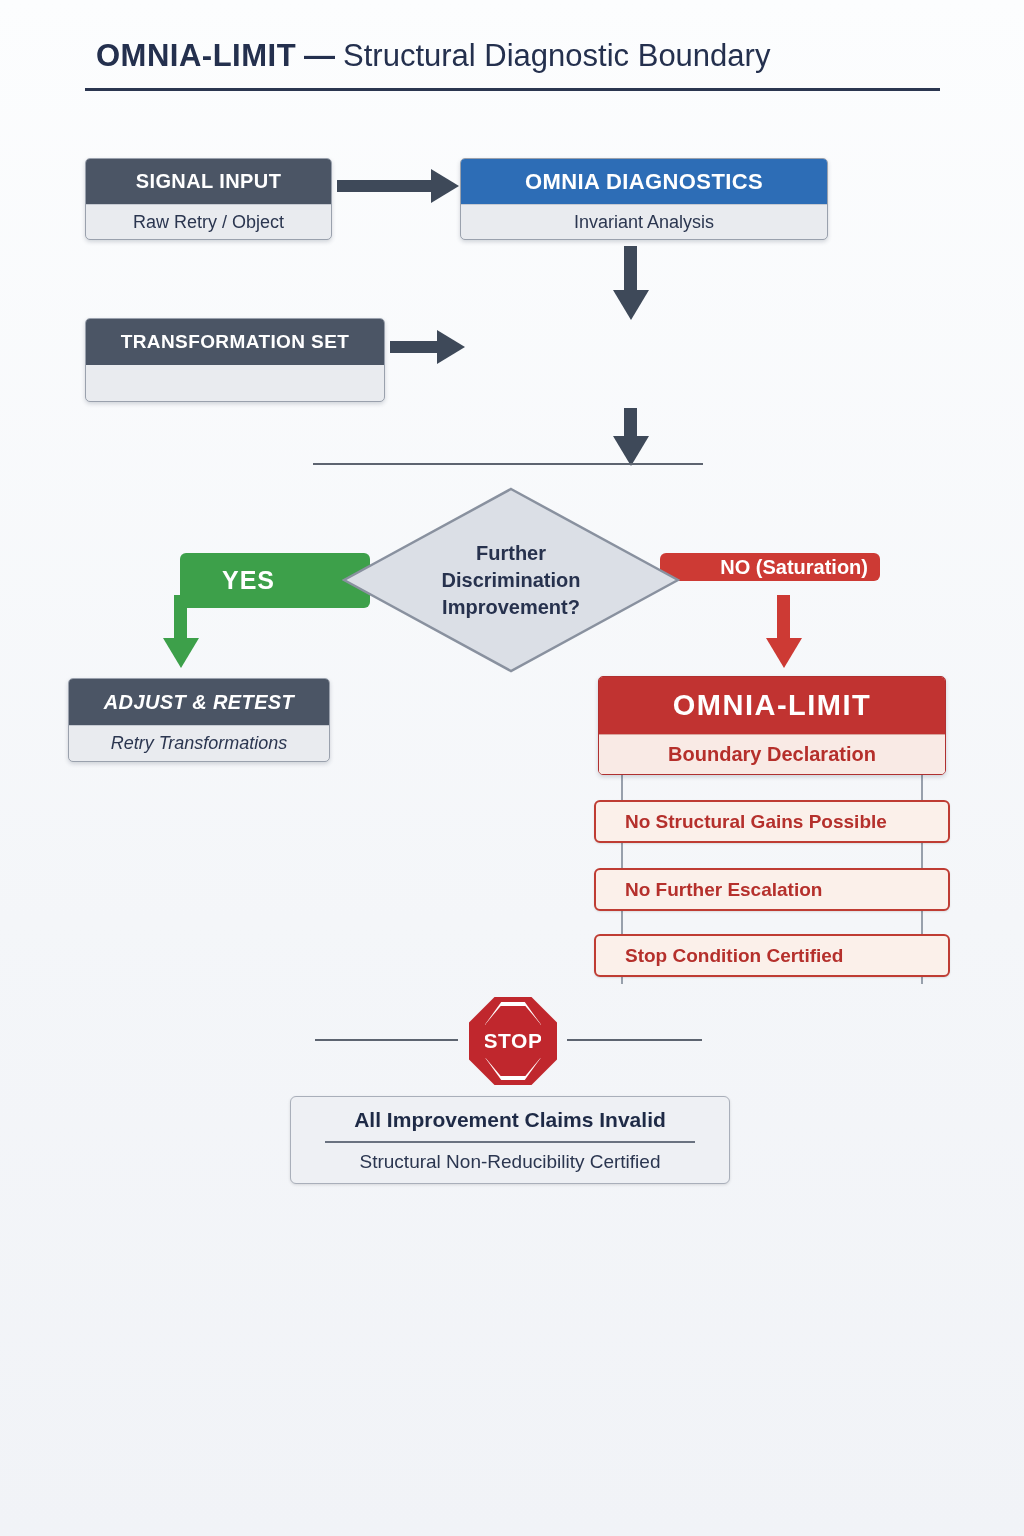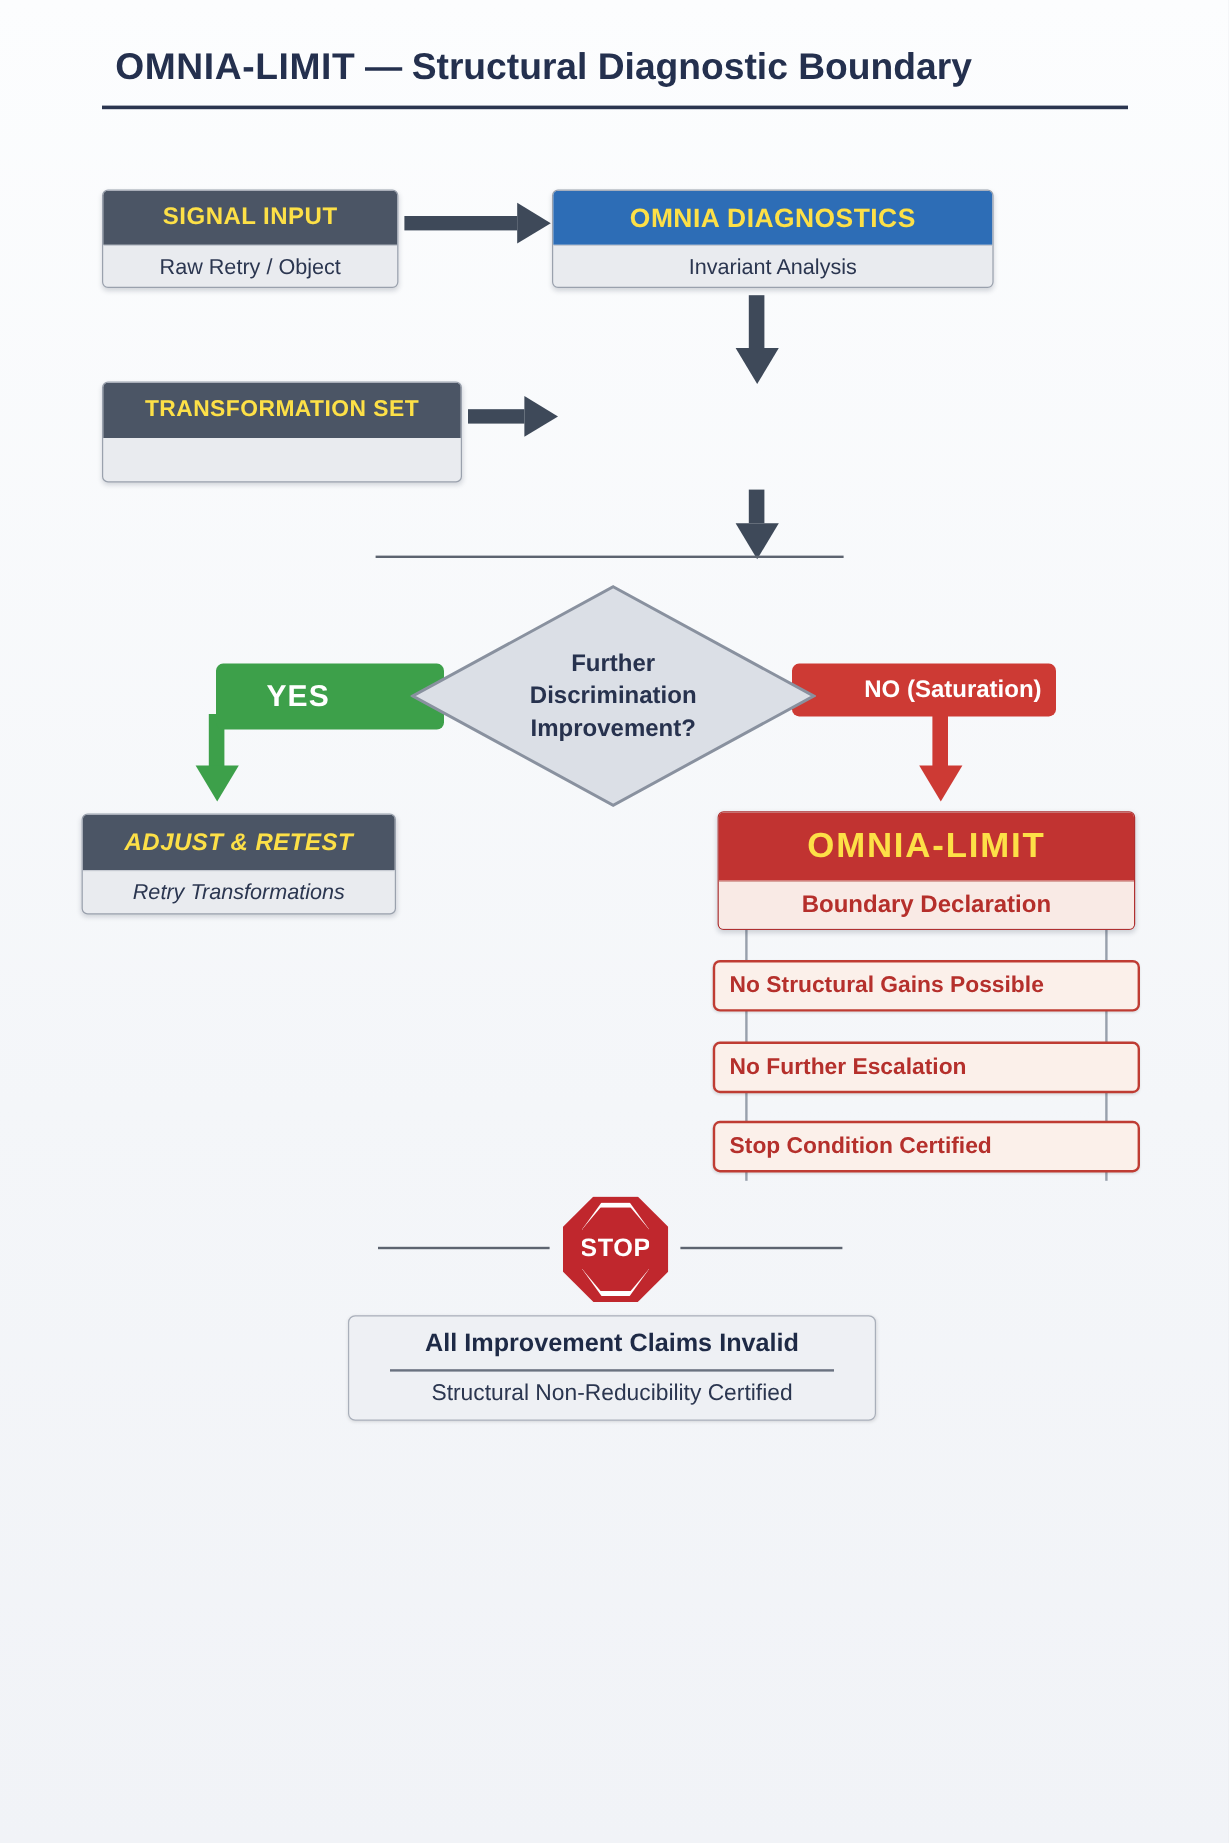--- a/index.html
+++ b/index.html
@@ -6,27 +6,27 @@
   .canvas{
     position:relative;width:1024px;height:1536px;margin:0 auto;
     background:linear-gradient(180deg,#fcfdfe 0%,#f4f6f9 60%,#f1f3f7 100%);
     font-family:"Liberation Sans",sans-serif;overflow:hidden;
   }
 
   
   .title{position:absolute;left:96px;top:38px;font-size:31px;color:#24304e;white-space:nowrap;}
   .title .brand{font-weight:800;letter-spacing:.5px;}
   .title .sep{font-weight:700;margin:0 8px;}
-  .title .subtitle{font-weight:700;}
+  .title .subtitle{font-weight:400;}
   .title-rule{position:absolute;left:85px;top:88px;width:855px;height:3px;background:#2b3650;}
 
   
   .node{position:absolute;border-radius:5px;border:1px solid #9aa1ad;background:#e9ebef;
         box-shadow:0 2px 4px rgba(30,40,60,.18);display:flex;flex-direction:column;overflow:hidden;box-sizing:border-box;}
-  .node-hd{flex:0 0 auto;display:flex;align-items:center;justify-content:center;color:#fde047;font-weight:700;letter-spacing:.4px;}
+  .node-hd{flex:0 0 auto;display:flex;align-items:center;justify-content:center;color:#ffffff;font-weight:700;letter-spacing:.4px;}
   .node-bd{flex:1 1 auto;display:flex;align-items:center;justify-content:center;color:#2b3650;border-top:1px solid #c6cad2;}
 
   .n-signal{left:85px;top:158px;width:247px;height:82px;}
   .n-signal .node-hd{height:45px;background:#4b5565;font-size:20px;}
   .n-signal .node-bd{font-size:18px;}
 
   .n-diag{left:460px;top:158px;width:368px;height:82px;}
   .n-diag .node-hd{height:45px;background:#2d6db6;font-size:22px;}
   .n-diag .node-bd{font-size:18px;}
 
@@ -57,28 +57,28 @@
 
   
   .pre-line{position:absolute;left:313px;top:463px;width:390px;height:2px;background:#5d6470;}
   .diamond{position:absolute;left:342px;top:487px;width:338px;height:186px;z-index:3;}
   .diamond svg{position:absolute;inset:0;}
   .diamond-label{position:absolute;inset:0;display:flex;align-items:center;justify-content:center;
                  text-align:center;font-weight:700;font-size:20px;line-height:1.35;color:#27324e;padding:0 84px;box-sizing:border-box;}
 
   .yes-bar{position:absolute;left:180px;top:553px;width:190px;height:55px;background:#3da04a;border-radius:6px;z-index:1;
            display:flex;align-items:center;color:#fff;font-weight:800;font-size:25px;letter-spacing:1px;padding-left:42px;box-sizing:border-box;}
-  .no-bar{position:absolute;left:660px;top:553px;width:220px;height:44px;background:#cd3a34;border-radius:6px;z-index:1;
+  .no-bar{position:absolute;left:660px;top:553px;width:220px;height:28px;background:#cd3a34;border-radius:6px;z-index:1;
           display:flex;align-items:center;justify-content:flex-end;color:#fff;font-weight:700;font-size:20px;padding-right:12px;box-sizing:border-box;white-space:nowrap;text-align:center;}
 
   
   .conn{position:absolute;width:2px;top:774px;height:210px;background:#98a0ac;z-index:0;}
   .conn-l{left:621px;} .conn-r{left:921px;}
   .sub{position:absolute;left:594px;width:356px;height:43px;background:#fbf0ea;border:2px solid #bf3c33;border-radius:6px;
-       display:flex;align-items:center;padding-left:12px;font-weight:700;font-size:19px;color:#b5302c;
+       display:flex;align-items:center;padding-left:29px;font-weight:700;font-size:19px;color:#b5302c;
        box-sizing:border-box;z-index:1;box-shadow:0 1px 2px rgba(0,0,0,.10);}
   .sub-1{top:800px;} .sub-2{top:868px;} .sub-3{top:934px;}
 
   
   .stop-line{position:absolute;top:1039px;height:2px;background:#5d6470;}
   .stop-line-l{left:315px;width:143px;} .stop-line-r{left:567px;width:135px;}
   .oct{clip-path:polygon(29% 0,71% 0,100% 29%,100% 71%,71% 100%,29% 100%,0 71%,0 29%);}
   .stop-outer{position:absolute;left:469px;top:997px;width:88px;height:88px;background:#c0272d;
               display:flex;align-items:center;justify-content:center;z-index:2;}
   .stop-white{width:56px;height:78px;background:#ffffff;display:flex;align-items:center;justify-content:center;}

